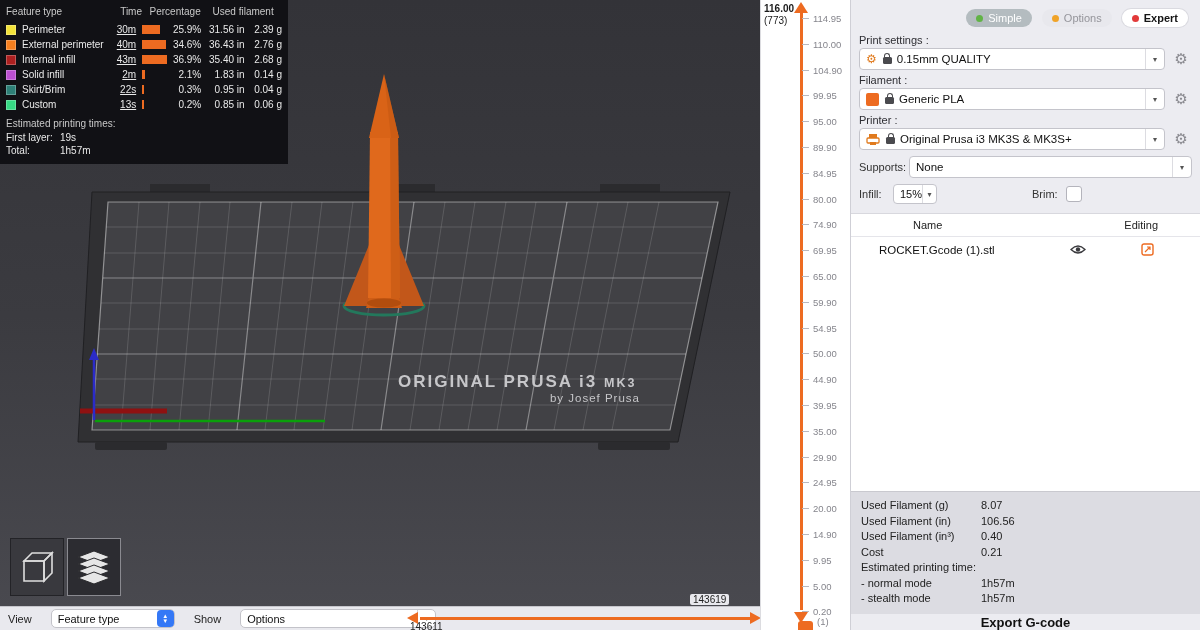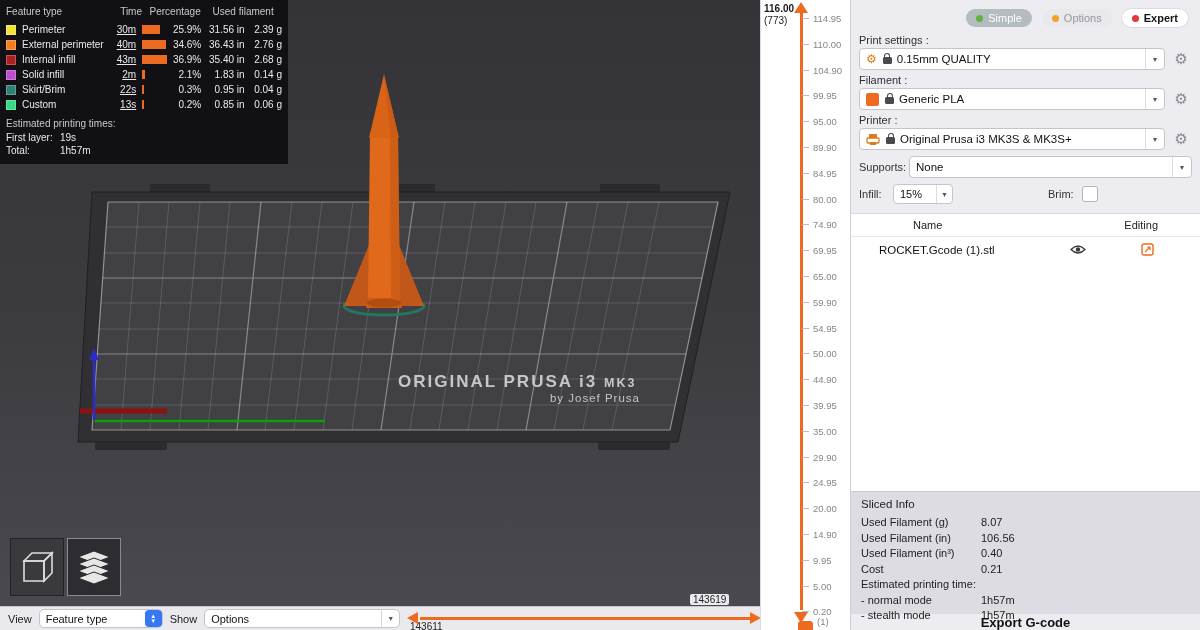--- a/index.html
+++ b/index.html
@@ -27,21 +27,21 @@
   .lest{padding:6px 6px 2px;color:#c9c9c9;}
   .lestrow{display:flex;padding:1px 6px;}
   .lestl{width:54px;}
 
   
   .viewbtns{position:absolute;left:10px;top:538px;display:flex;gap:3px;}
   .vmbtn{width:52px;height:56px;background:#39393e;border:1px solid #232327;display:flex;align-items:center;justify-content:center;cursor:pointer;}
   .vmbtn.sel{background:#2c2c31;border:1px solid #8a8a90;}
 
   
-  .bbar{position:absolute;left:0;top:606px;width:760px;height:24px;background:#e9e9ee;border-top:1px solid #c6c6cc;display:flex;align-items:center;gap:7px;padding:0 8px;box-sizing:border-box;font-size:11px;color:#222;}
+  .bbar{position:absolute;left:0;top:606px;width:760px;height:24px;background:#e9e9ee;border-top:1px solid #c6c6cc;display:flex;align-items:center;gap:19px;padding:0 8px;box-sizing:border-box;font-size:11px;color:#222;}
   .macselect{height:19px;background:#fff;border:1px solid #c3c3c9;border-radius:5px;display:flex;align-items:center;font-size:11px;padding-left:6px;box-sizing:border-box;color:#111;}
   .macselect.vsel{width:124px;}
   .macselect.osel{width:196px;}
   .msbtn{margin-left:auto;width:17px;height:17px;background:#3478f6;border-radius:4px;display:flex;flex-direction:column;align-items:center;justify-content:center;color:#fff;font-size:7px;line-height:0.65;}
   .gsbtn{margin-left:auto;width:17px;height:17px;border-left:1px solid #d4d4da;display:flex;align-items:center;justify-content:center;color:#555;font-size:8px;}
 
   
   .hline{position:absolute;left:420px;top:617px;width:330px;height:3px;background:#ED6B21;z-index:3;}
   .harrow-l{position:absolute;left:407px;top:612px;width:0;height:0;border-top:6px solid transparent;border-bottom:6px solid transparent;border-right:11px solid #ED6B21;z-index:3;}
   .harrow-r{position:absolute;left:750px;top:612px;width:0;height:0;border-top:6px solid transparent;border-bottom:6px solid transparent;border-left:11px solid #ED6B21;z-index:3;}
@@ -74,21 +74,21 @@
   .combo .vbtn{margin-left:auto;width:18px;height:100%;border-left:1px solid #dcdce1;display:flex;align-items:center;justify-content:center;color:#555;font-size:8px;flex:none;}
   .gearbtn{width:22px;height:22px;margin-left:5px;color:#8a8a90;font-size:15px;display:flex;align-items:center;justify-content:center;cursor:pointer;flex:none;}
   .psicon{color:#e07a1d;font-size:12px;margin-right:2px;}
   .filswatch{width:13px;height:13px;border-radius:2px;margin-right:2px;flex:none;}
   .lock{position:relative;width:9px;height:7px;background:#4a4a4e;border-radius:1.5px;margin:2px 5px 0 4px;flex:none;}
   .lock::before{content:"";position:absolute;left:1.5px;top:-4px;width:6px;height:5px;border:1.5px solid #4a4a4e;border-bottom:none;border-radius:3px 3px 0 0;box-sizing:border-box;}
   .suprow{display:flex;align-items:center;padding:6px 8px 0;}
   .suprow .lab{width:50px;}
   .infrow{display:flex;align-items:center;padding:6px 8px 7px;}
   .infrow .lab1{width:34px;}
-  .smallcombo{width:60px;height:20px;background:#fff;border:1px solid #c4c4cb;border-radius:4px;display:flex;align-items:center;padding-left:6px;box-sizing:border-box;color:#111;}
+  .smallcombo{width:44px;height:20px;background:#fff;border:1px solid #c4c4cb;border-radius:4px;display:flex;align-items:center;padding-left:6px;box-sizing:border-box;color:#111;}
   .smallcombo .vbtn{margin-left:auto;width:15px;height:100%;border-left:1px solid #dcdce1;display:flex;align-items:center;justify-content:center;color:#555;font-size:8px;}
   .brimlab{margin-left:95px;}
   .checkbox{width:14px;height:14px;background:#fff;border:1px solid #b4b4bc;border-radius:3px;margin-left:8px;}
   .objlist{background:#fff;border-top:1px solid #d8d8de;height:286px;margin-top:2px;}
   .objhead{display:flex;align-items:center;height:22px;border-bottom:1px solid #e5e5ea;font-size:11px;color:#222;}
   .objhead .nh{margin-left:62px;}
   .objhead .eh{margin-left:auto;margin-right:42px;}
   .objrow{display:flex;align-items:center;height:25px;padding-left:28px;font-size:11.5px;color:#111;cursor:pointer;}
   .objrow .nm{flex:1;}
   .objrow .eye{margin-right:55px;display:flex;cursor:pointer;}
@@ -407,21 +407,20 @@
         <span class="edt">
           <svg width="13" height="13" viewBox="0 0 13 13">
             <rect x="1" y="1" width="11" height="11" rx="2" fill="none" stroke="#ED6B21" stroke-width="1.4"></rect>
             <path d="M4 9 L9 4 M9 7 L9 4 L6 4" fill="none" stroke="#ED6B21" stroke-width="1.2"></path>
           </svg>
         </span>
       </div>
     </div>
 
     <div class="sliced">
-      <div class="stitle">Sliced Info</div>
       <div class="srow">
           <span class="sl">Used Filament (g)</span>
           <span>8.07</span>
         </div>
       <div class="srow">
           <span class="sl">Used Filament (in)</span>
           <span>106.56</span>
         </div>
       <div class="srow">
           <span class="sl">Used Filament (in³)</span>

